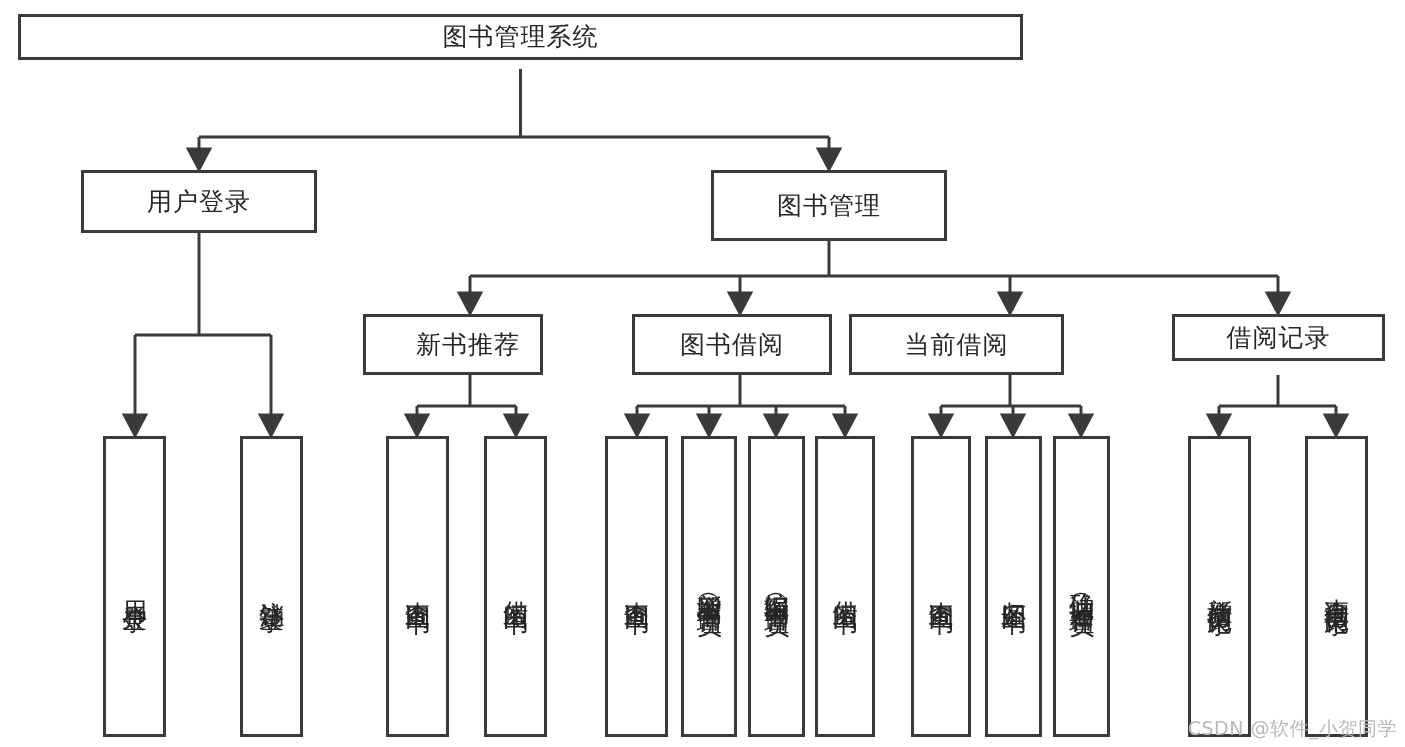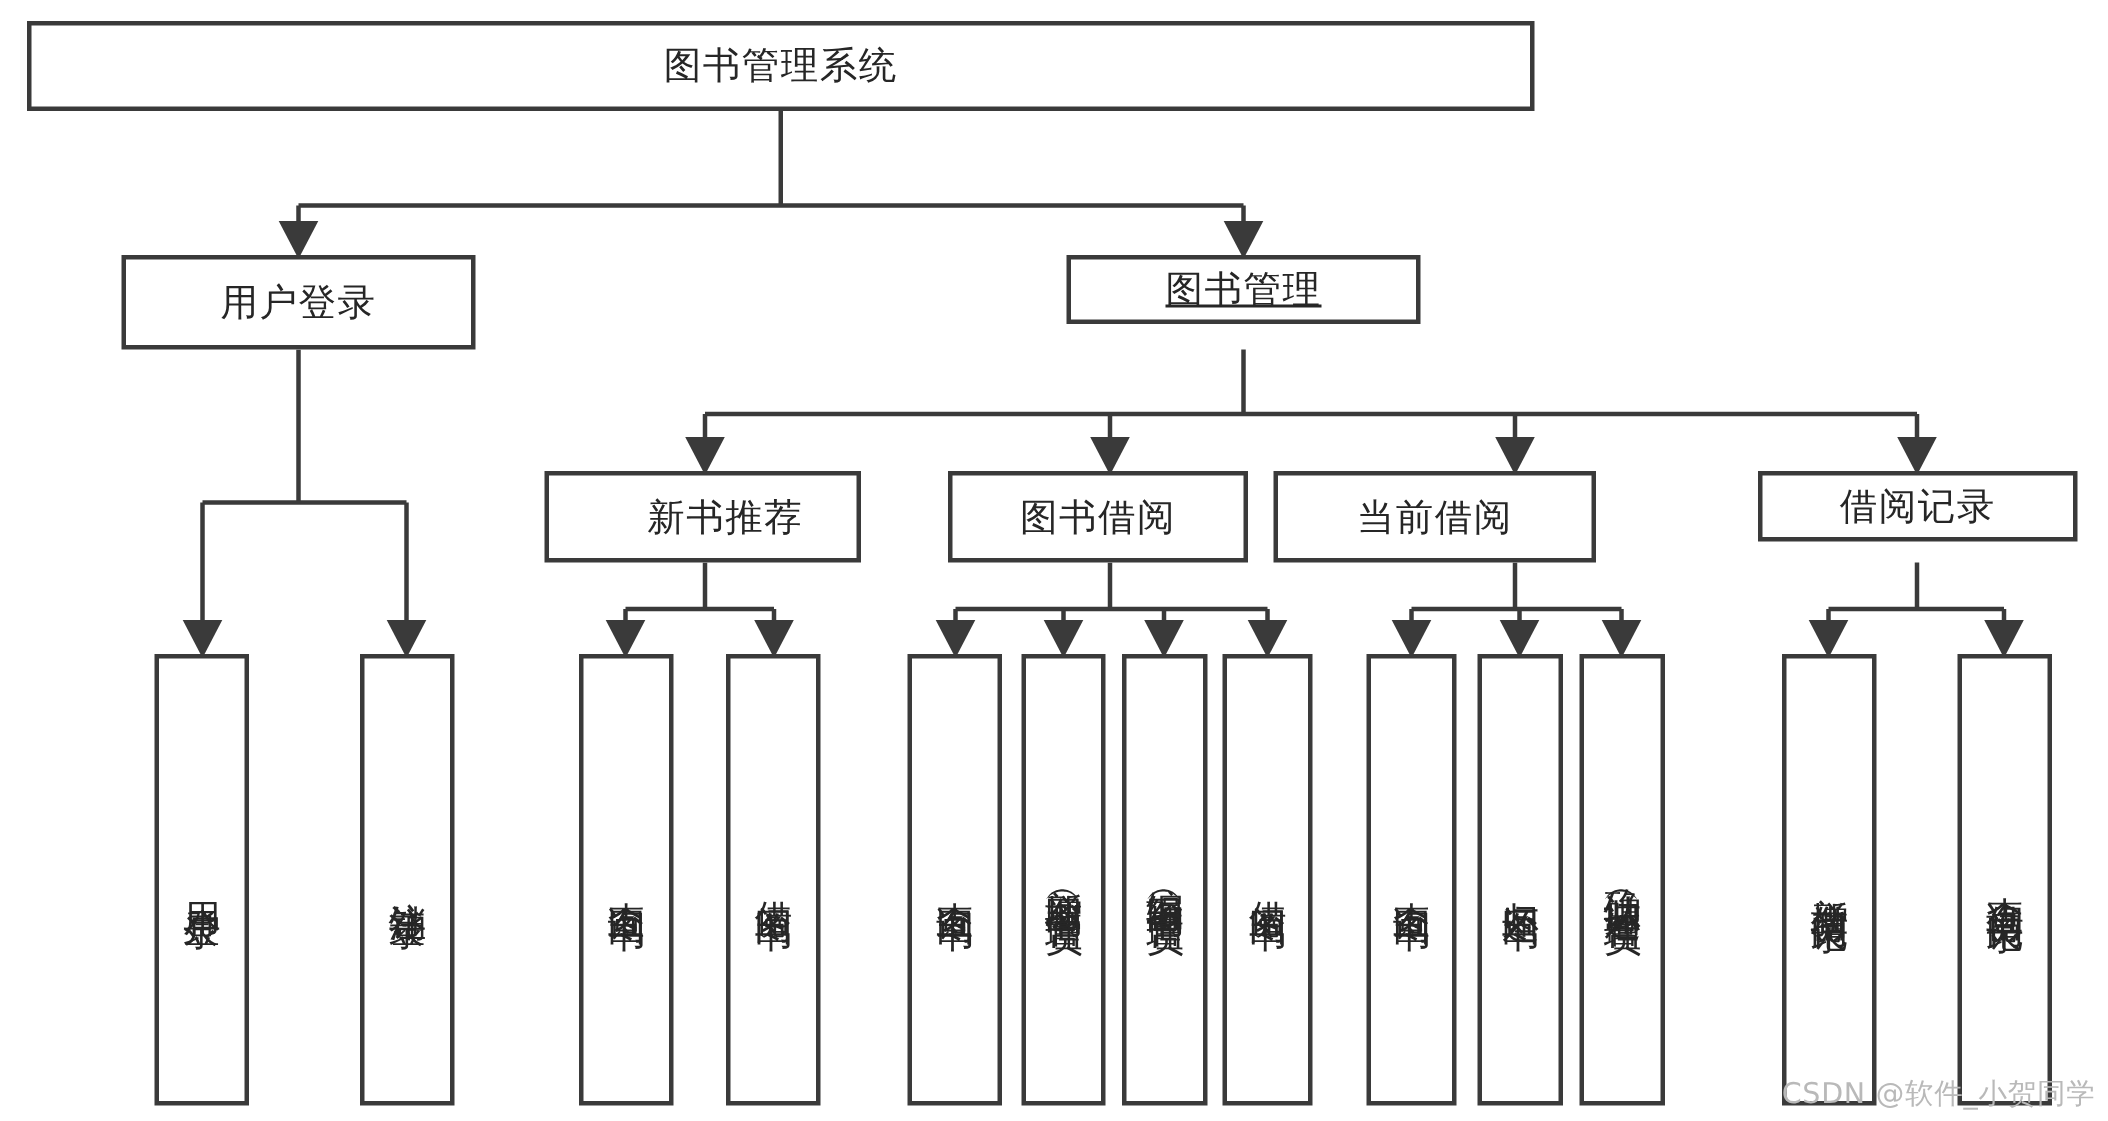--- a/index.html
+++ b/index.html
@@ -110,26 +110,26 @@
       <path d="M1013,406 L1013,426" marker-end="url(#arrow)"></path>
       <path d="M1081,406 L1081,426" marker-end="url(#arrow)"></path>
 
       <path d="M1278,375 L1278,406"></path>
       <path d="M1219,406 L1336,406"></path>
       <path d="M1219,406 L1219,426" marker-end="url(#arrow)"></path>
       <path d="M1336,406 L1336,426" marker-end="url(#arrow)"></path>
     </g>
   </svg>
 
-  <div class="node root horiz" style="left: 18px; top: 14px; width: 1005px; height: 60px;">图书管理系统</div>
+  <div class="node root horiz" style="left: 18px; top: 14px; width: 1005px; height: 46px;">图书管理系统</div>
 
   <div class="node horiz" style="left: 81px; top: 170px; width: 236px; height: 63px;">用户登录</div>
-  <div class="node horiz" style="left: 711px; top: 170px; width: 236px; height: 46px; text-decoration: underline;">图书管理</div>
+  <div class="node horiz" style="left: 711px; top: 170px; width: 236px; height: 71px;">图书管理</div>
 
-  <div class="node horiz" style="left: 363px; top: 314px; width: 211px; height: 61px; padding-left: 30px;">新书推荐</div>
+  <div class="node horiz" style="left: 363px; top: 314px; width: 180px; height: 61px; padding-left: 30px;">新书推荐</div>
   <div class="node horiz" style="left: 632px; top: 314px; width: 200px; height: 61px;">图书借阅</div>
   <div class="node horiz" style="left: 849px; top: 314px; width: 215px; height: 61px;">当前借阅</div>
   <div class="node horiz" style="left: 1172px; top: 314px; width: 213px; height: 47px;">借阅记录</div>
 
   <div class="node vert" style="left: 103px; top: 436px; width: 63px; height: 301px;">用户登录</div>
   <div class="node vert" style="left: 240px; top: 436px; width: 63px; height: 301px;">注销登录</div>
   <div class="node vert" style="left: 386px; top: 436px; width: 63px; height: 301px;">查询图书</div>
   <div class="node vert" style="left: 484px; top: 436px; width: 63px; height: 301px;">借阅图书</div>
   <div class="node vert" style="left: 605px; top: 436px; width: 63px; height: 301px;">查询图书</div>
   <div class="node vert" style="left: 681px; top: 436px; width: 56px; height: 301px;">新增图书（管理员）</div>

